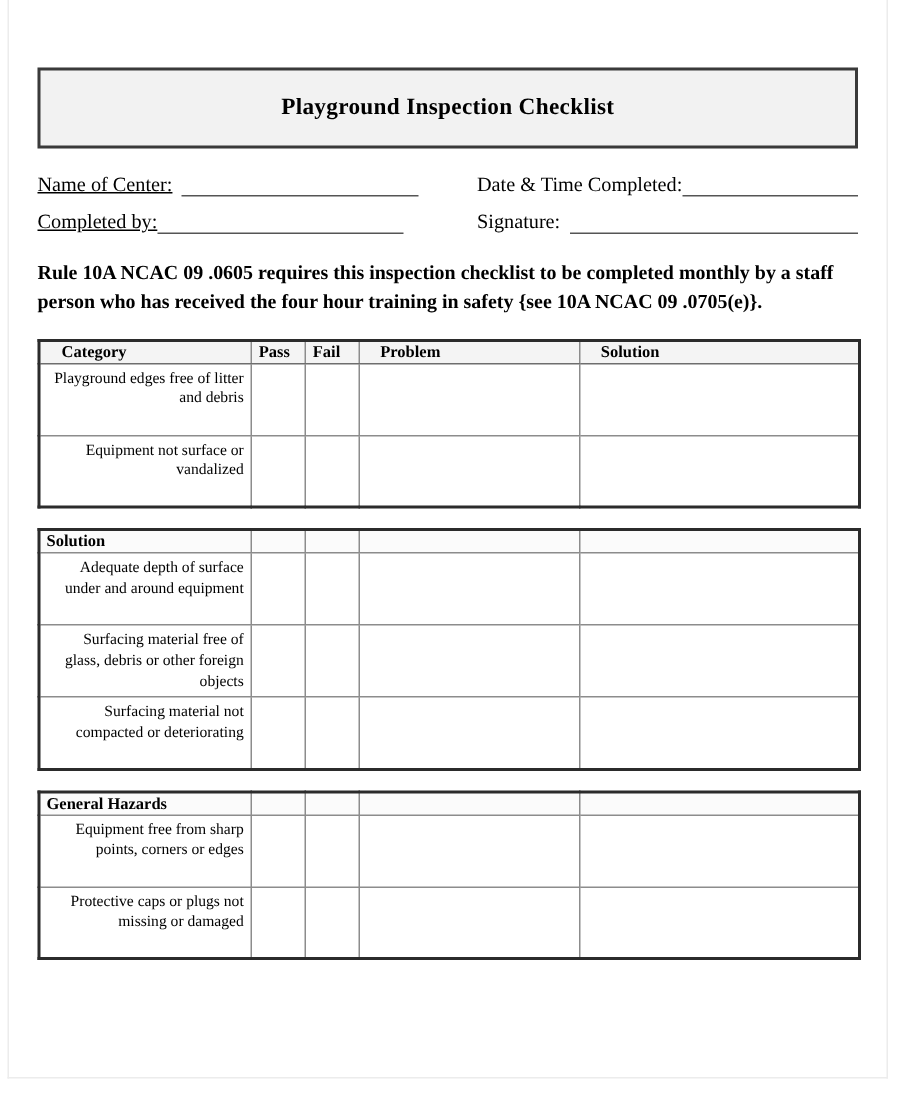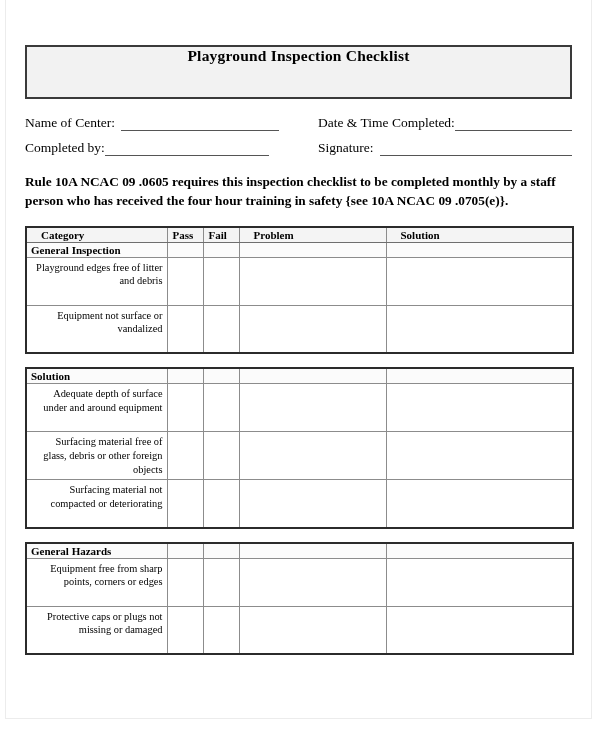--- a/index.html
+++ b/index.html
@@ -37,21 +37,21 @@
     width: 547px;
   }
 
   
   .title-box {
     margin-top: 45px;
     height: 54px;
     border: 2px solid #3a3a3a;
     background: #f2f2f2;
     display: flex;
-    align-items: flex-start;
+    align-items: center;
     justify-content: center;
     box-sizing: border-box;
   }
   .title-text {
     font-size: 15.5px;
     font-weight: bold;
     letter-spacing: 0.2px;
   }
 
   
@@ -61,21 +61,21 @@
   .form-row {
     display: flex;
     align-items: flex-end;
     margin-bottom: 9px;
     font-size: 13.5px;
   }
   .form-col {
     display: flex;
     align-items: flex-end;
   }
-  .form-col.left { width: 293px; }
+  .form-col.left { width: 293px; text-decoration: underline; }
   .form-col.right { width: 254px; }
   .form-label {
     white-space: nowrap;
   }
   .rule {
     flex: 1 1 auto;
     border-bottom: 1px solid #555;
     height: 12px;
     margin-left: 4px;
   }
@@ -199,27 +199,20 @@
           <col class="c-solution">
       </colgroup>
       <tbody>
         <tr class="header-row">
           <th>Category</th>
           <th class="ctr">Pass</th>
           <th class="ctr">Fail</th>
           <th>Problem</th>
           <th>Solution</th>
         </tr>
-        <tr class="section-row">
-          <td class="section-name">General Inspection</td>
-          <td></td>
-          <td></td>
-          <td></td>
-          <td></td>
-        </tr>
         <tr class="item-row">
           <td class="item-name">Playground edges free of litter and debris</td>
           <td></td>
           <td></td>
           <td></td>
           <td></td>
         </tr>
         <tr class="item-row">
           <td class="item-name">Equipment not surface or vandalized</td>
           <td></td>

